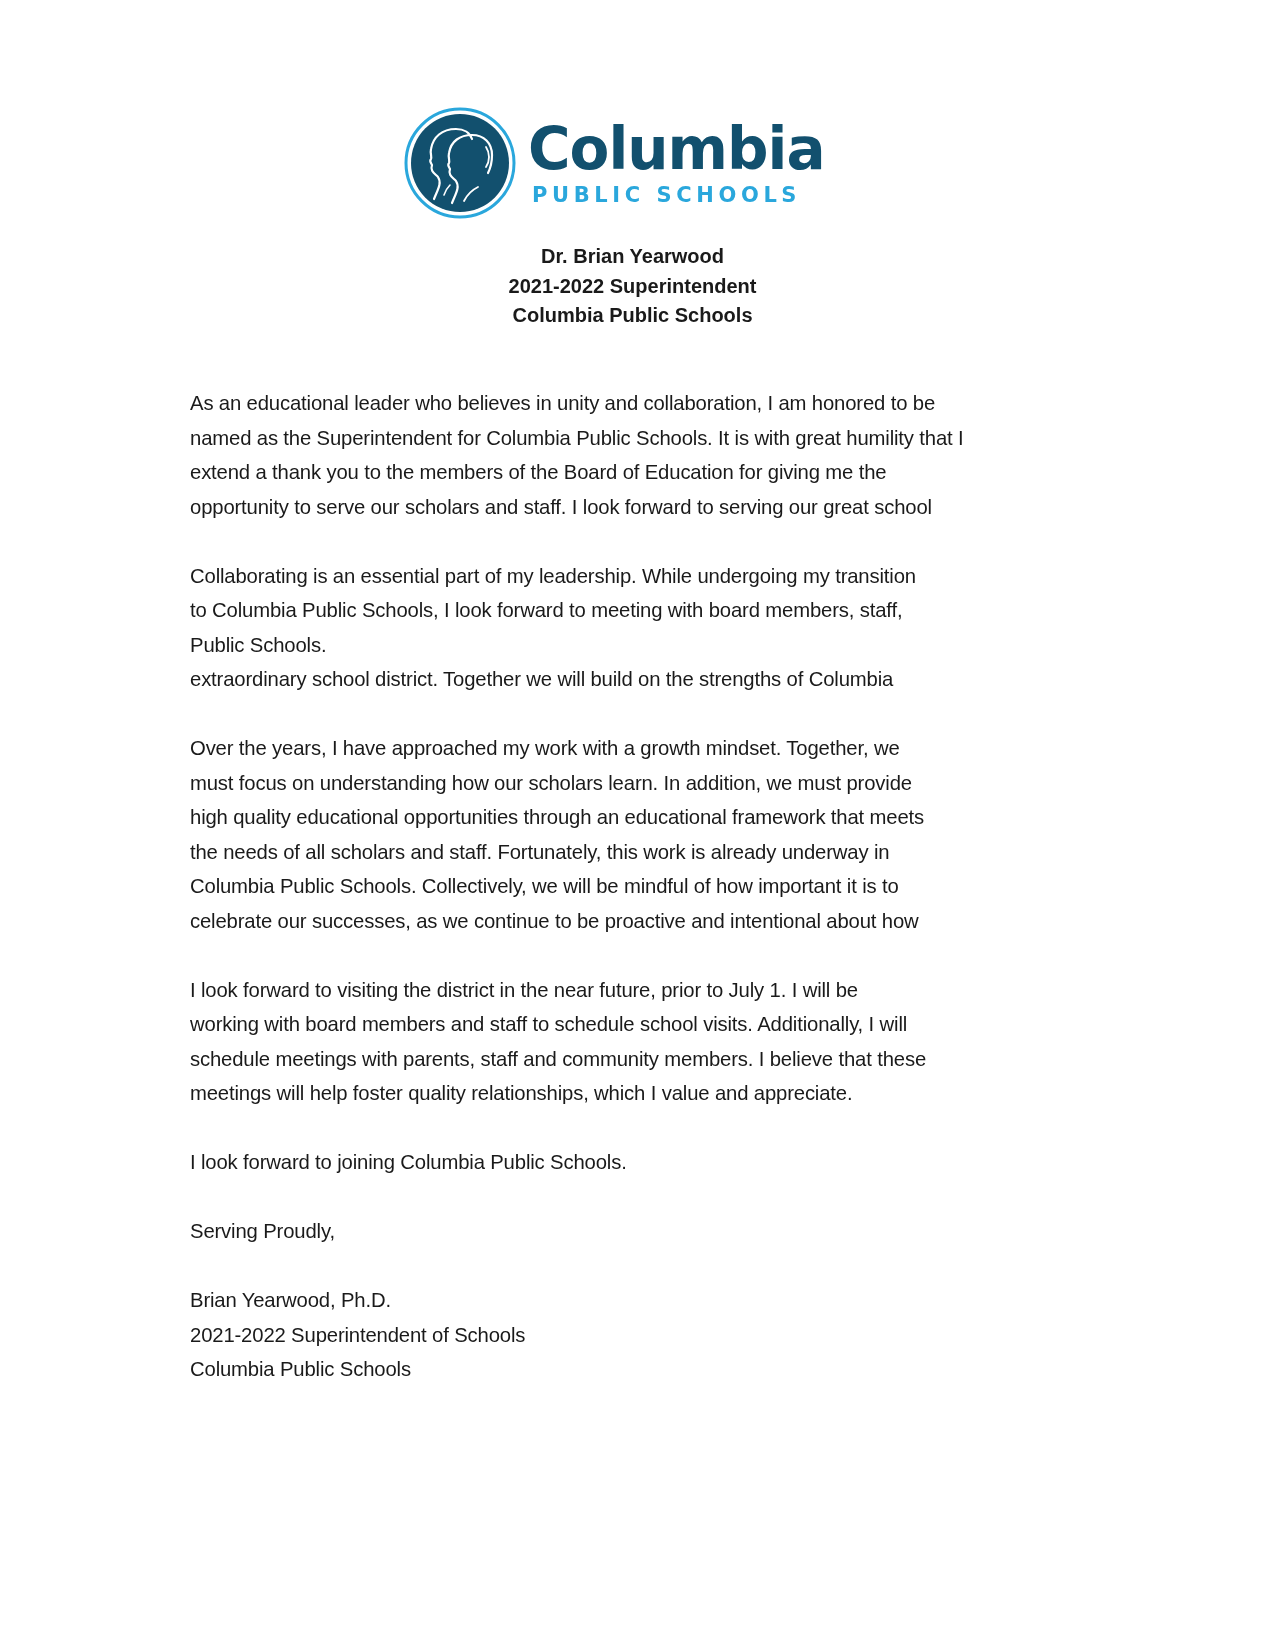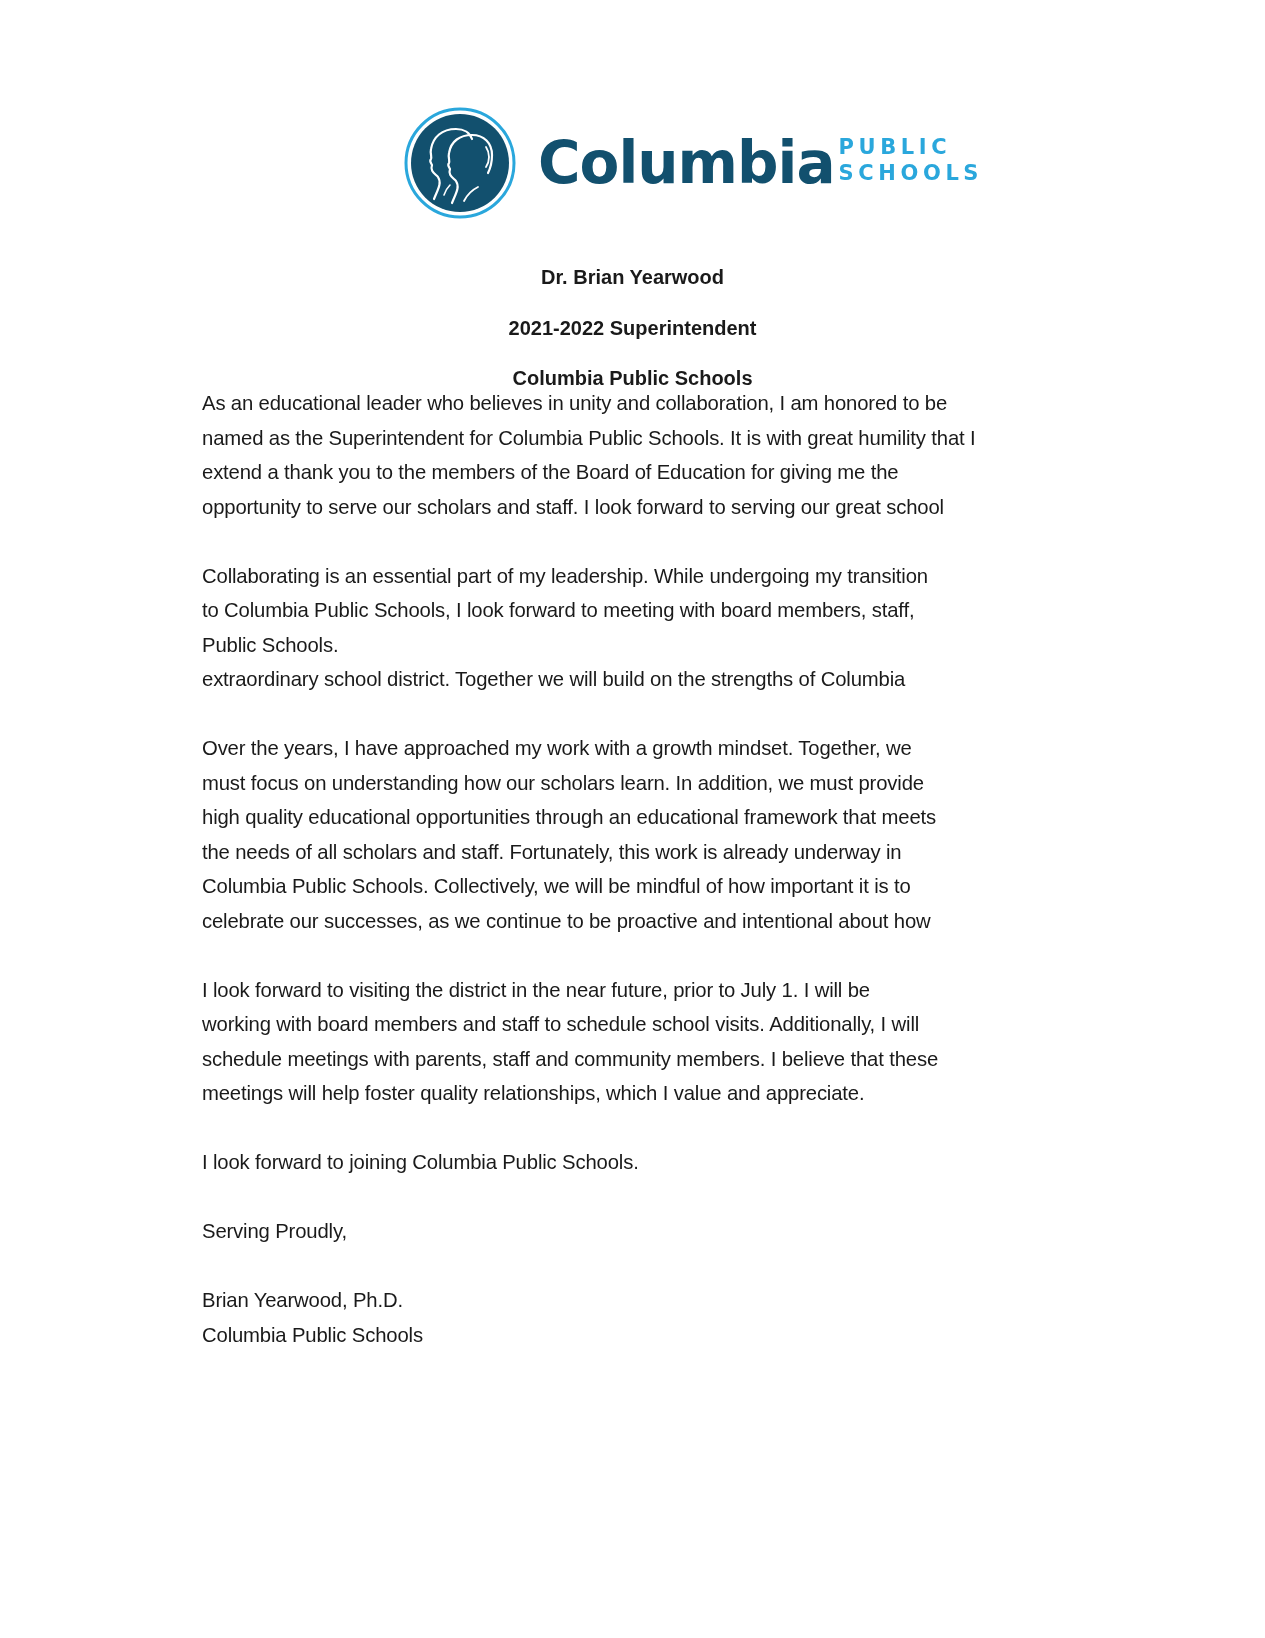--- a/index.html
+++ b/index.html
@@ -23,23 +23,23 @@
       height: 115px;
       display: flex;
       align-items: center;
     }
     .logo-emblem {
       width: 112px;
       height: 112px;
       flex: 0 0 112px;
     }
     .logo-text {
-      margin-left: 22px;
+      margin-left: 12px;
       display: flex;
-      flex-direction: row;
+      flex-direction: column;
       justify-content: flex-start;
     }
     .logo-name {
       font-family: "DejaVu Sans", sans-serif;
       font-weight: bold;
       font-size: 58px;
       line-height: 62px;
       letter-spacing: -1px;
       color: #12506e;
     }
@@ -58,25 +58,24 @@
       left: 0;
       top: 242px;
       width: 1265px;
       text-align: center;
       font-weight: bold;
       font-size: 20px;
       line-height: 29.5px;
     }
     .header-line {
       display: block;
-      margin-top: 21px;
     }
     .letter-body {
       position: absolute;
-      left: 202px;
+      left: 190px;
       top: 386px;
       width: 900px;
       font-size: 20.3px;
       line-height: 34.5px;
       letter-spacing: -0.15px;
     }
     .para {
       margin: 0 0 34.5px 0;
     }
     .line {
@@ -143,15 +142,16 @@
     <span class="line">meetings will help foster quality relationships, which I value and appreciate.</span>
   </p>
   <p class="para">
     <span class="line">I look forward to joining Columbia Public Schools.</span>
   </p>
   <p class="para">
     <span class="line">Serving Proudly,</span>
   </p>
   <p class="para signature">
     <span class="line">Brian Yearwood, Ph.D.</span>
+    <span class="line">2021-2022 Superintendent of Schools</span>
     <span class="line">Columbia Public Schools</span>
   </p>
 </div>
 
 </body></html>

